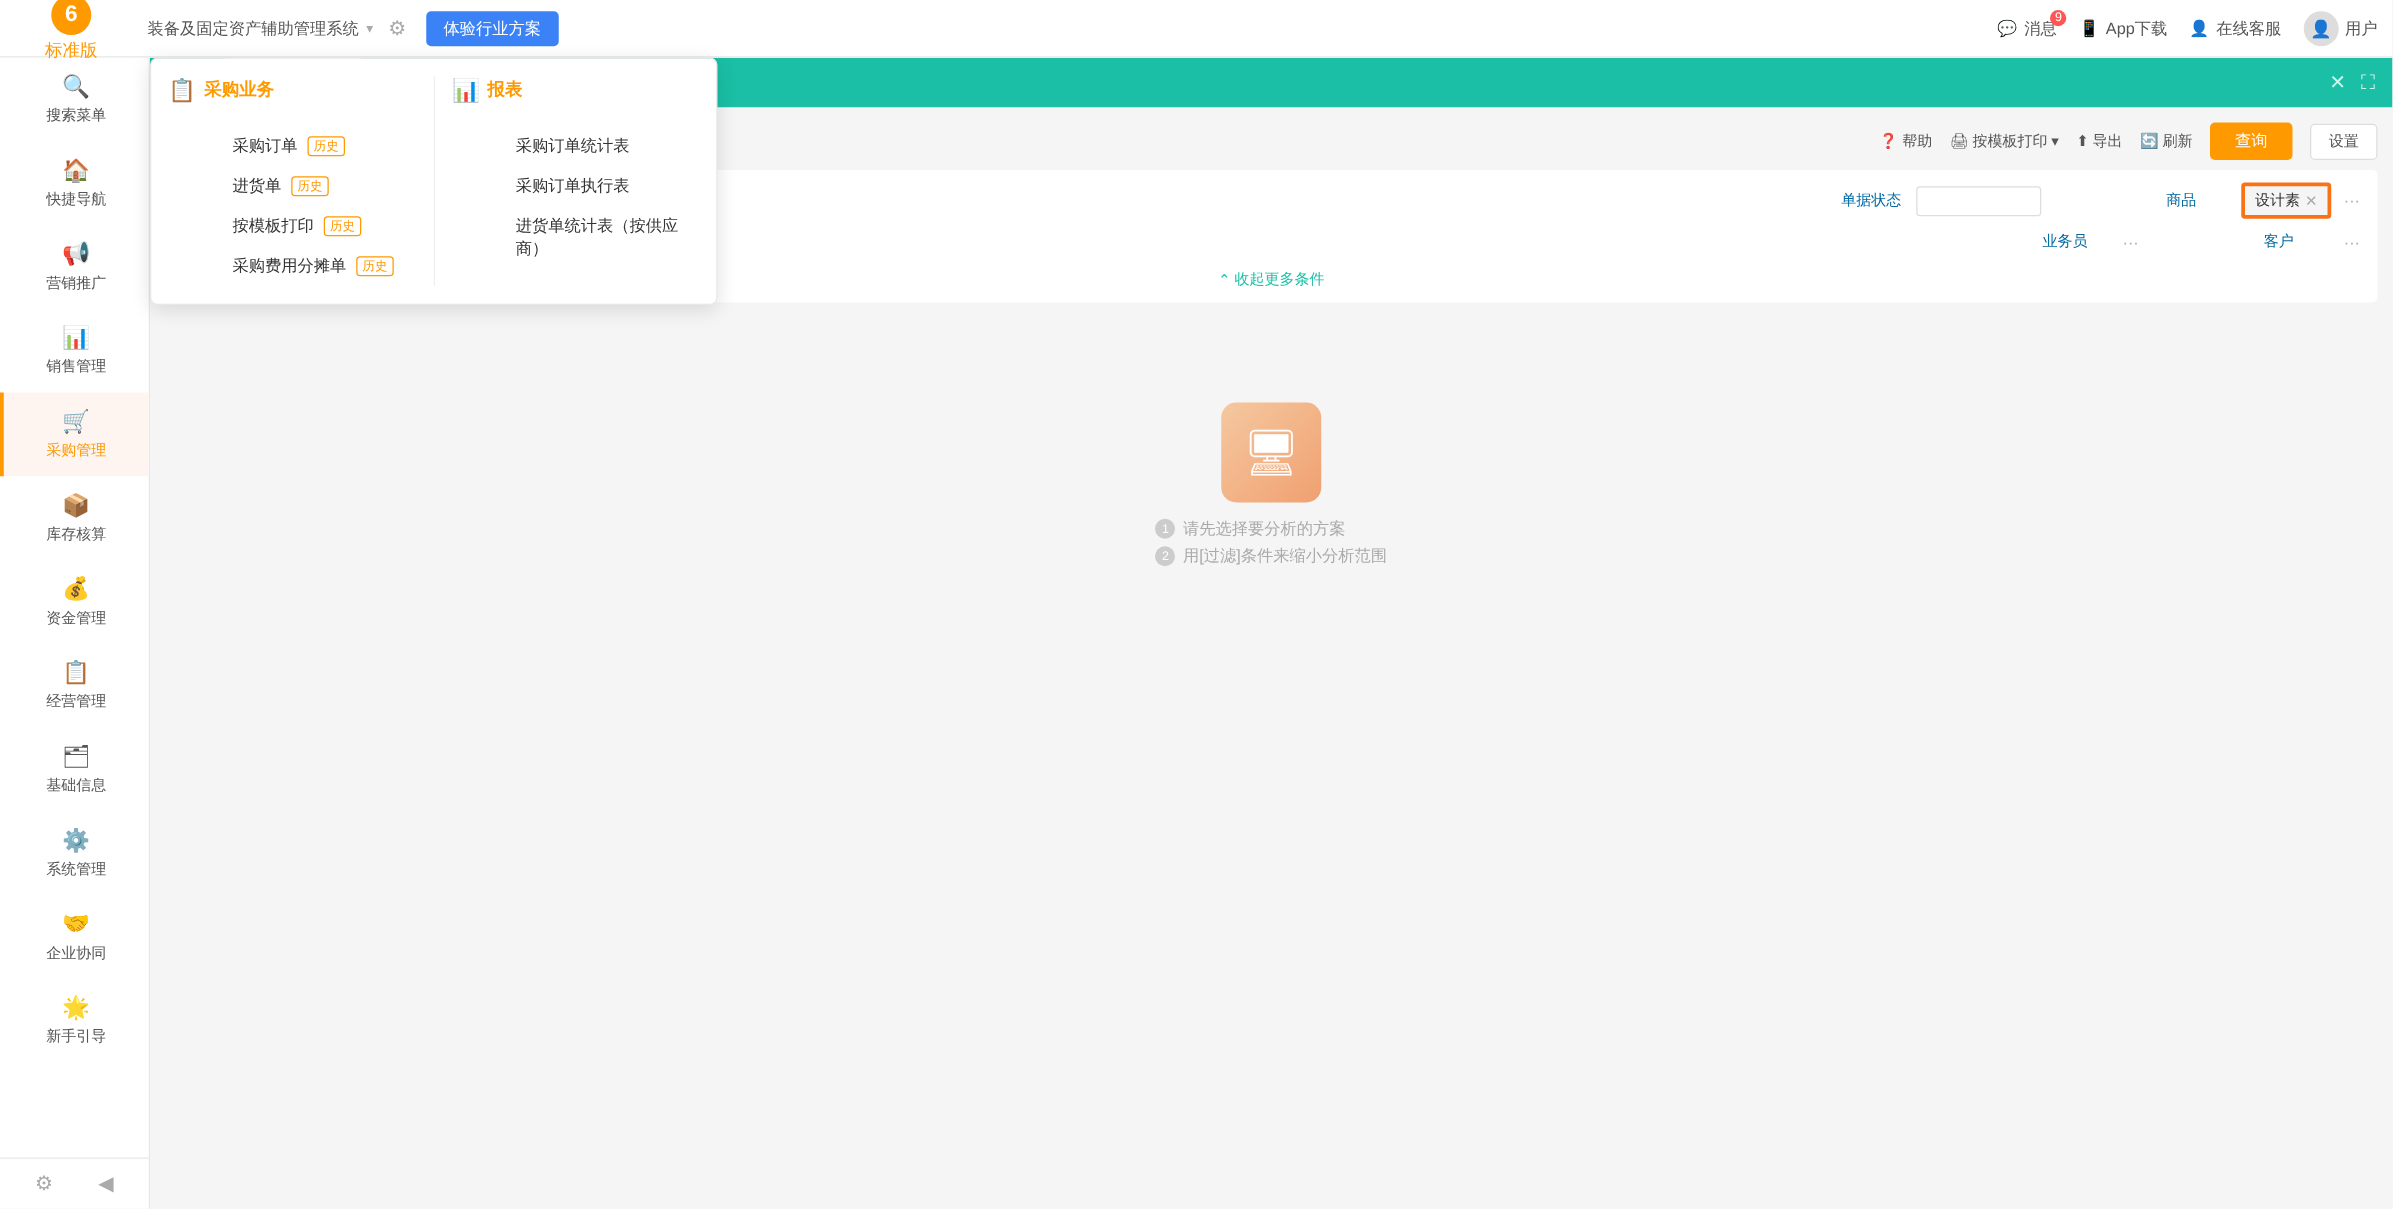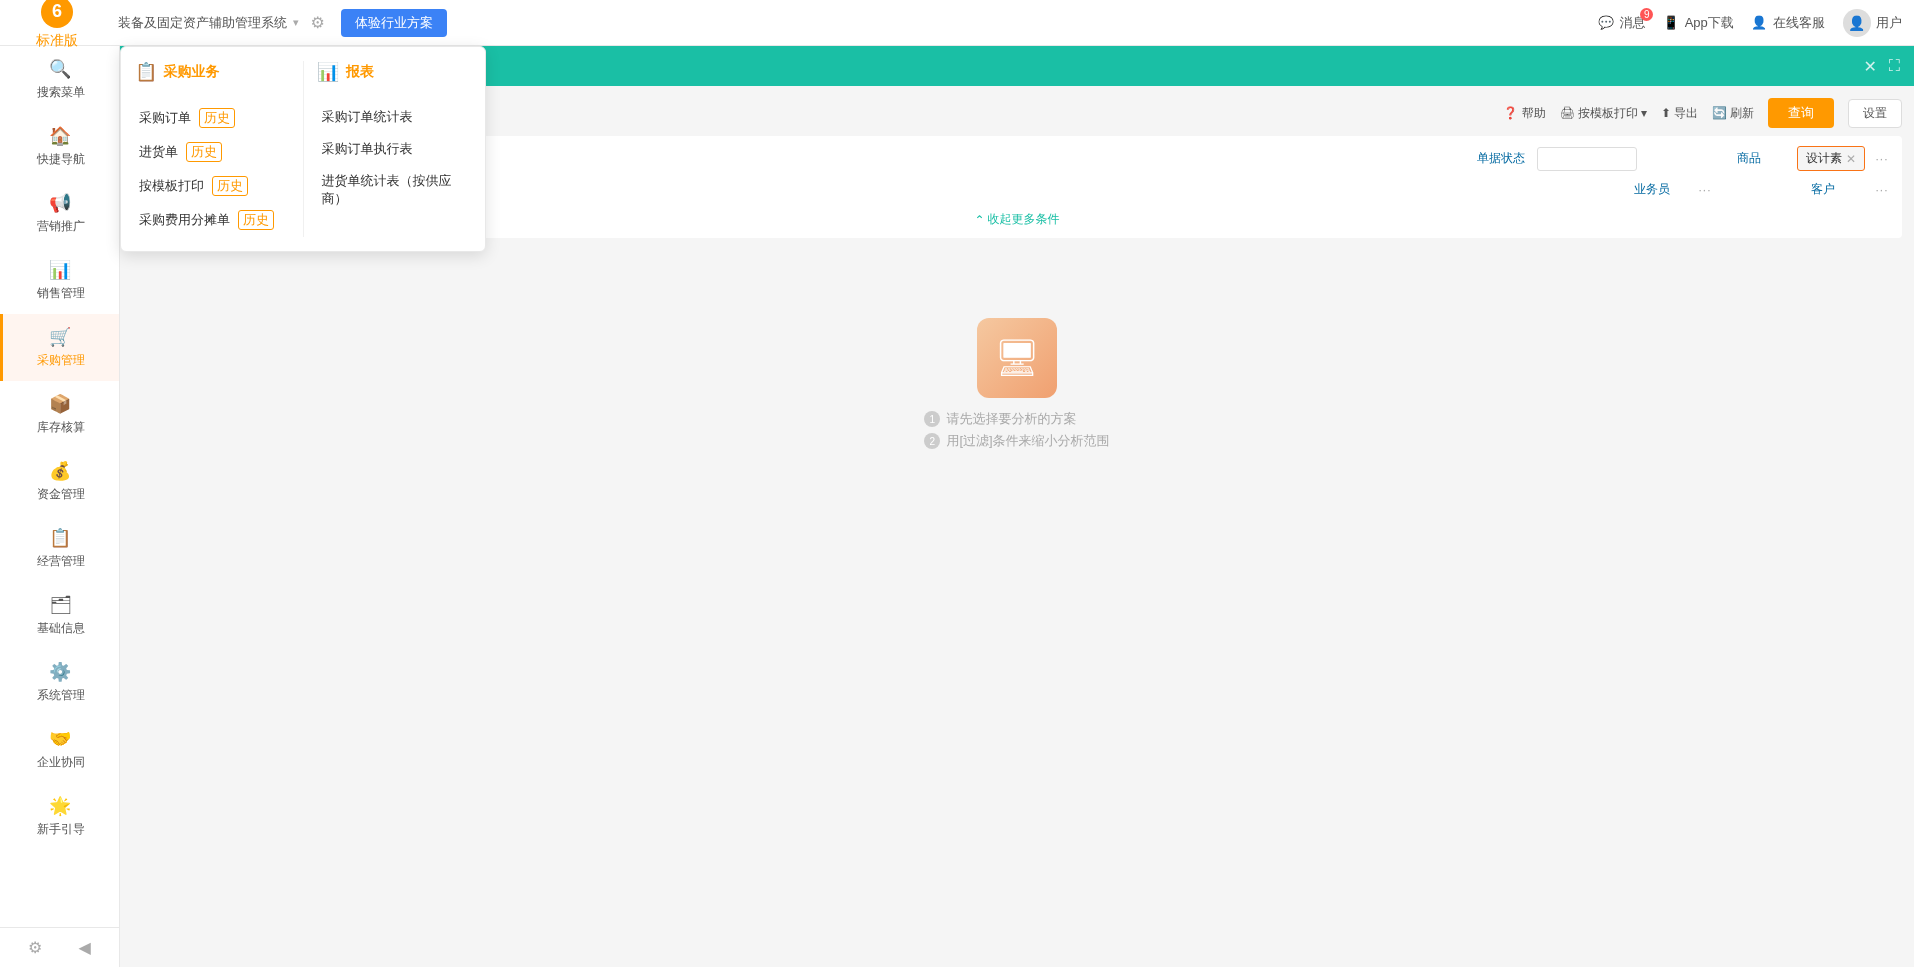--- a/index.html
+++ b/index.html
@@ -162,21 +162,21 @@
       padding: 10px 14px;
       margin-bottom: 8px;
     }
     .filter-row {
       display: flex; align-items: center; gap: 10px;
       flex-wrap: wrap; margin-bottom: 6px;
     }
     .filter-row:last-child { margin-bottom: 0; }
     .filter-label { color: #0369a1; font-size: 12px; min-width: 50px; }
     .filter-tag {
-      background: #f5f5f5; border: 1px solid #f97316;
+      background: #f5f5f5; border: 3px solid #f97316;
       border-radius: 3px; padding: 3px 8px; font-size: 12px;
       display: flex; align-items: center; gap: 4px;
     }
     .filter-tag .remove { color: #aaa; cursor: pointer; }
     .filter-select {
       border: 1px solid #ddd; border-radius: 3px;
       padding: 4px 24px 4px 8px; font-size: 12px;
       background: #fff; appearance: none;
       min-width: 100px;
     }
@@ -261,25 +261,25 @@
     .dropdown-header {
       display: flex; align-items: center; gap: 6px;
       color: #f90; font-size: 14px; font-weight: bold;
       margin-bottom: 12px;
       padding-bottom: 6px;
     }
     .dropdown-header .dh-icon { font-size: 18px; }
     .dropdown-item {
       display: flex; align-items: center; gap: 8px;
       padding: 7px 4px; cursor: pointer;
-      color: #333; font-size: 13px; border-radius: 3px;
+      color: #333; font-size: 13px; border-radius: 3px; margin-left: 47px;
     }
     .hist-badge {
       background: #fff; border: 1px solid #f90;
-      color: #f90; font-size: 13px;
+      color: #f90; font-size: 10px;
       border-radius: 3px; padding: 0 4px;
     }
   </style>
 </head>
 <body>
 
 <div class="top-bar">
   <div class="top-bar-logo">
     <div class="logo-icon">6</div>
     <div class="logo-text">标准版</div>

